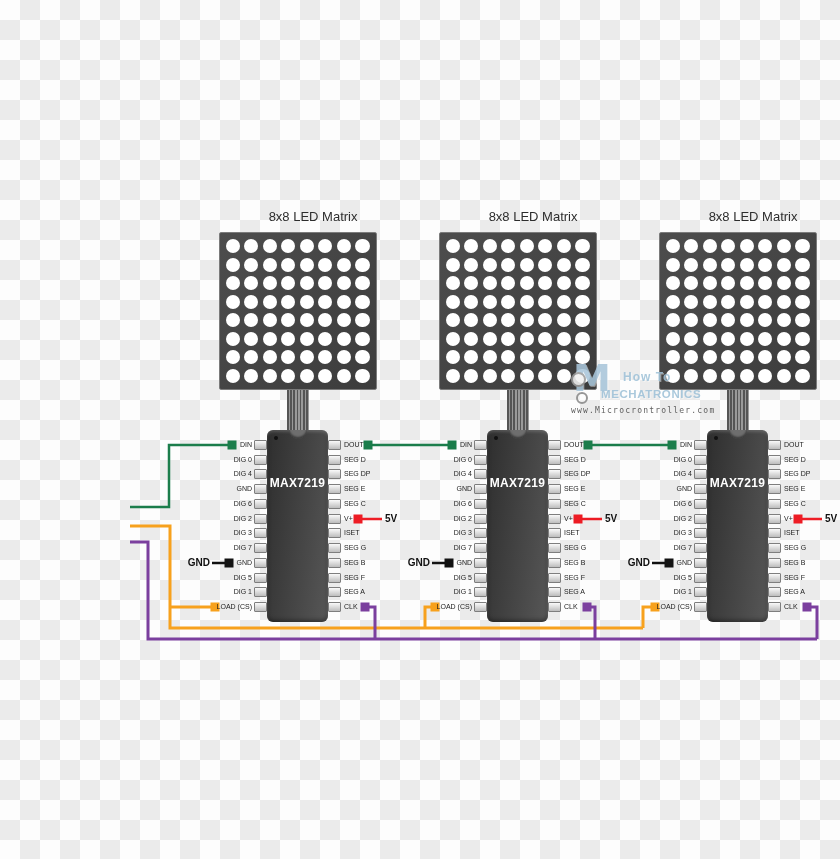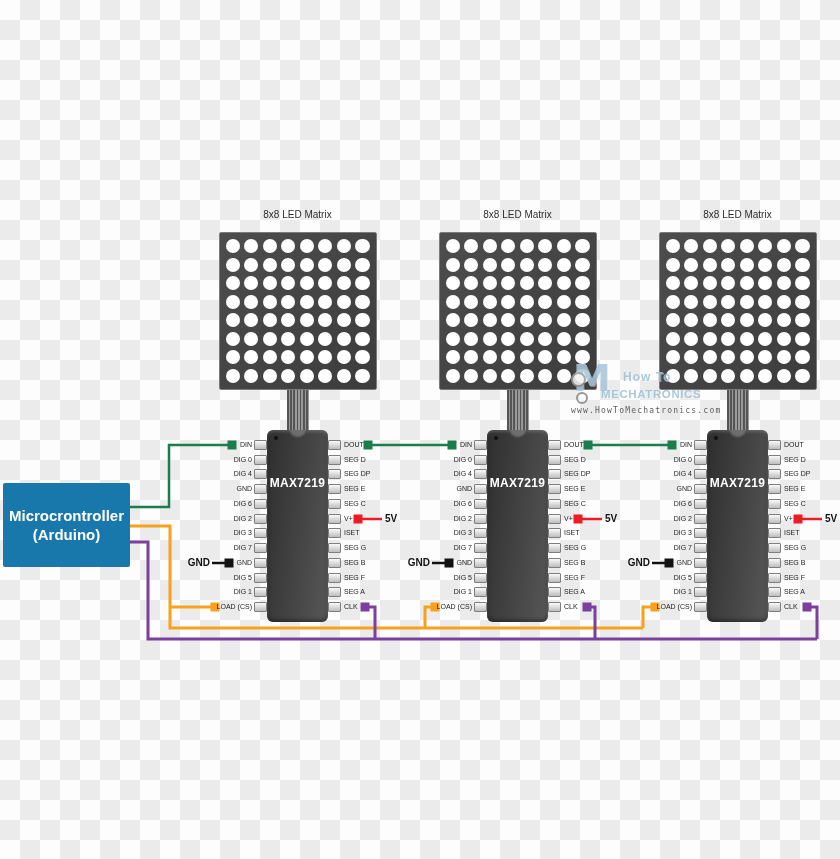--- a/index.html
+++ b/index.html
@@ -8,21 +8,21 @@
     font-family:"Liberation Sans", sans-serif;
     background: repeating-conic-gradient(var(--chk-dark) 0% 25%, var(--chk-light) 0% 50%) top left / 40px 40px;
   }
   .wires{position:absolute; left:0; top:0; z-index:1;}
   .mcu{
     position:absolute; left:3px; top:483px; width:127px; height:84px; z-index:2;
     background:var(--mcu); color:#fff; display:flex; flex-direction:column;
     justify-content:center; align-items:center; text-align:center;
     font-weight:bold; font-size:15px; line-height:1.3; border-radius:2px;
   }
-  .m-label{position:absolute; width:120px; text-align:center; font-size:10px; color:#2d2d2d; z-index:2;}
+  .m-label{position:absolute; width:120px; text-align:right; font-size:13px; color:#2d2d2d; z-index:2;}
   .matrix{
     position:absolute; width:158px; height:158px; box-sizing:border-box; z-index:2;
     background:linear-gradient(135deg,#4d4d4d,#3c3c3c); border:1px solid #7b7b7b; border-radius:2px;
     display:grid; grid-template-columns:repeat(8,1fr); grid-auto-rows:1fr; gap:4.5px; padding:6px;
   }
   .dot{background:#ffffff; border-radius:50%; width:100%; aspect-ratio:1/1;}
   .ribbon{
     position:absolute; width:22px; height:40px; z-index:1;
     background:repeating-linear-gradient(90deg,#555 0 1.6px,#9a9a9a 1.6px 3.2px);
   }
@@ -116,24 +116,20 @@
         <rect x="573.5" y="514.5" width="9" height="9" fill="#ed1c24"></rect>
         <path d="M432 563 H453" stroke="#121212" stroke-width="2.5" fill="none"></path>
         <rect x="444.5" y="558.5" width="9" height="9" fill="#121212"></rect>
         <path d="M798 519 H822" stroke="#ed1c24" stroke-width="2.5" fill="none"></path>
         <rect x="793.5" y="514.5" width="9" height="9" fill="#ed1c24"></rect>
         <path d="M652 563 H673" stroke="#121212" stroke-width="2.5" fill="none"></path>
         <rect x="664.5" y="558.5" width="9" height="9" fill="#121212"></rect>
       </svg>
     </div>
 
-  <div class="mcu">
-    <div>Microcrontroller</div>
-    <div>(Arduino)</div>
-  </div>
 
   <div id="modules">
       <div class="m-label" style="left: 237.5px; top: 209px; position: absolute;">8x8 LED Matrix</div>
       <div class="matrix" style="left: 218.5px; top: 232px;">
         <div class="dot"></div>
         <div class="dot"></div>
         <div class="dot"></div>
         <div class="dot"></div>
         <div class="dot"></div>
         <div class="dot"></div>
@@ -499,16 +495,16 @@
       <div class="ext-label" style="left: 825px; top: 514px;">5V</div>
       <div class="ext-label l" style="left: 607px; top: 558px;">GND</div>
     </div>
 
   <div class="watermark">
     <div class="wm-m">M</div>
     <div class="wm-circ1"></div>
     <div class="wm-circ2"></div>
     <div class="wm-howto">How To</div>
     <div class="wm-mech">MECHATRONICS</div>
-    <div class="wm-url">www.HowToMechatronics.com</div>
+    <div class="wm-url">www.Microcrontroller.com</div>
   </div>
 
 </div>
 
 </body></html>

